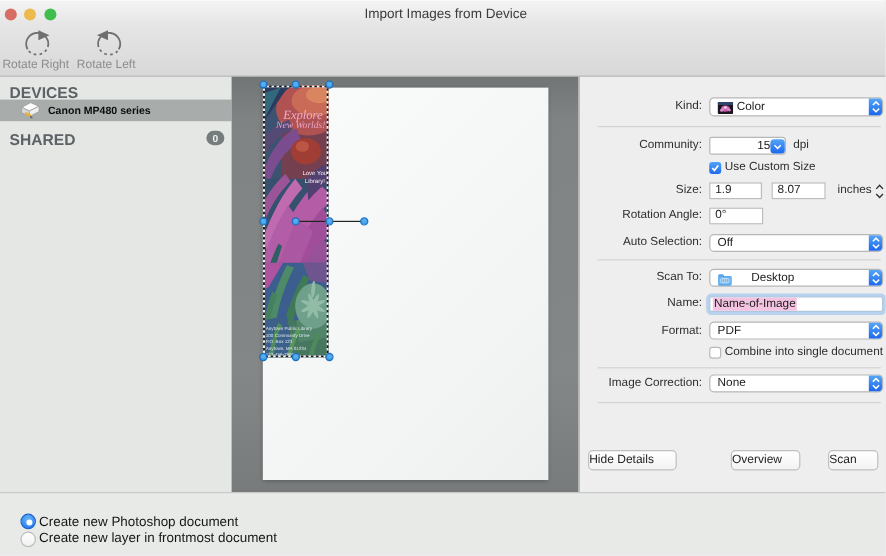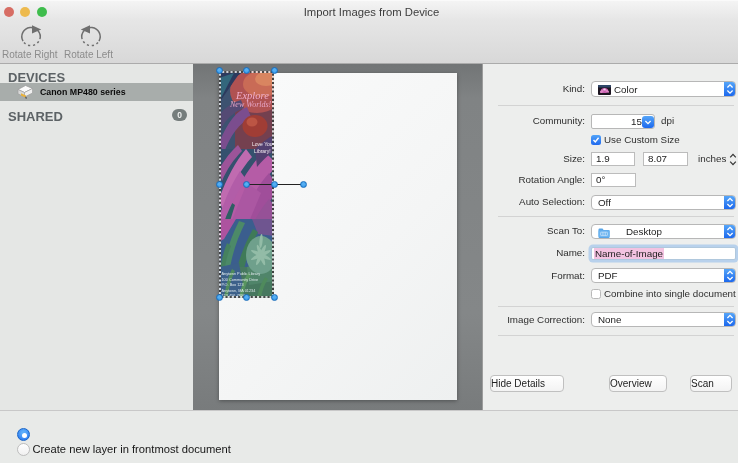--- a/index.html
+++ b/index.html
@@ -318,15 +318,16 @@
 <div class="sep" style="top:335px;"></div>
 
 <div class="btn" style="left:490px; top:375px; width:74px;">Hide Details</div>
 <div class="btn" style="left:609px; top:375px; width:58px;">Overview</div>
 <div class="btn" style="left:690px; top:375px; width:42px;">Scan</div>
 
 <div id="bottombar">
   <div class="radio r-on" style="left:16.5px; top:17px;">
       <div class="rdot"></div>
     </div>
+  <div class="rlab" style="left:32.5px; top:17.5px;">Create new Photoshop document</div>
   <div class="radio r-off" style="left:16.5px; top:31.5px;"></div>
   <div class="rlab" style="left:32.5px; top:32px;">Create new layer in frontmost document</div>
 </div>
 
 </body></html>

